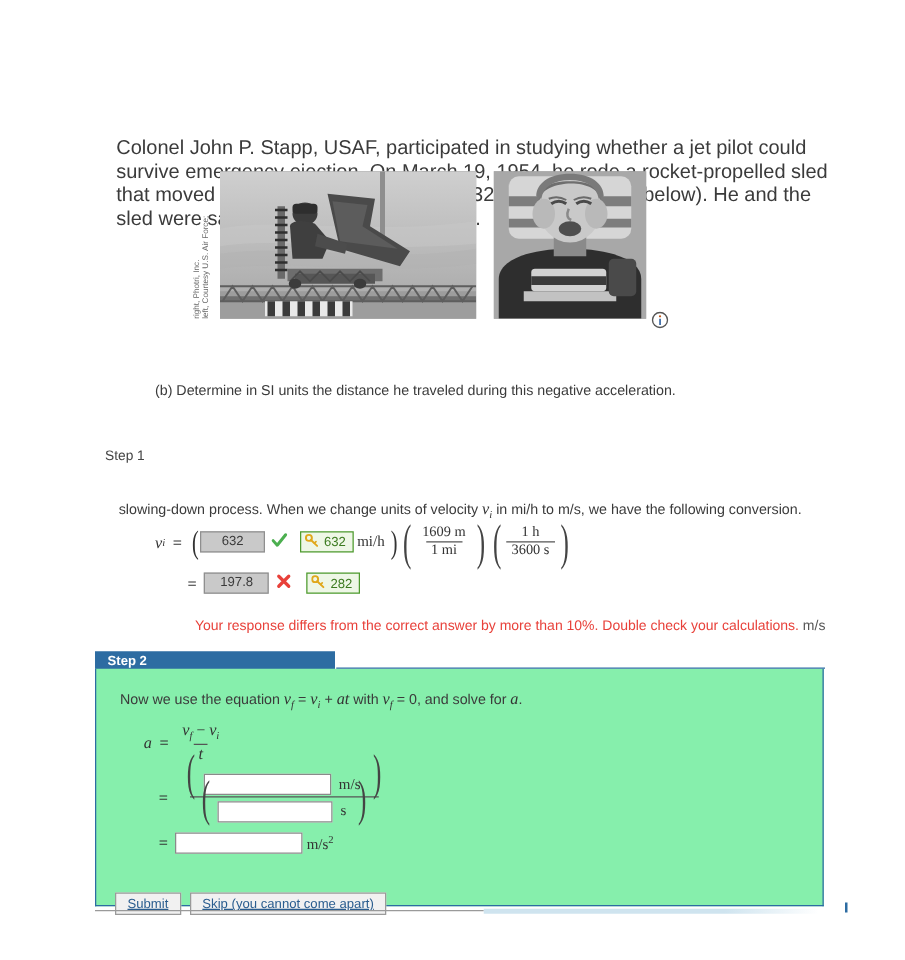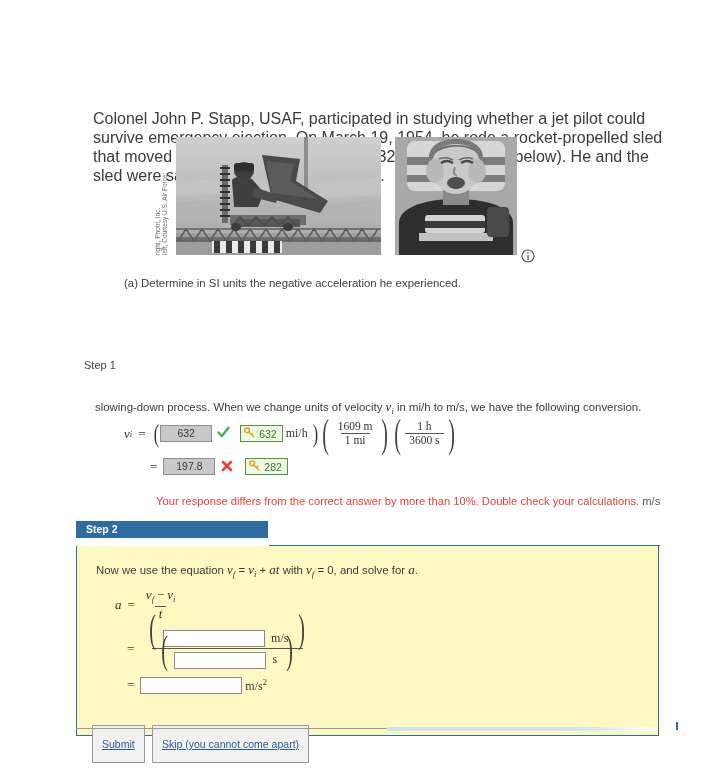--- a/index.html
+++ b/index.html
@@ -231,27 +231,27 @@
     color: #ffffff;
     font-weight: bold;
     font-size: 10.5px;
     line-height: 17px;
     padding-left: 10px;
     box-sizing: border-box;
   }
   .step2-body {
     position: absolute;
     left: 0;
-    top: 25px;
+    top: 14px;
     width: 583px;
     height: 190px;
     border: 1px solid #2d6ca2;
     border-top: none;
     box-sizing: border-box;
-    background: #fef9c3;
+    background: #86efac;
   }
   .step2-body::before {
     content: "";
     position: absolute;
     left: 192px;
     top: -1px;
     width: 391px;
     height: 1px;
     background: #2d6ca2;
   }
@@ -301,21 +301,21 @@
     position: absolute;
     left: 15px;
     top: 179px;
   }
   .btn {
     display: inline-block;
     border: 1px solid #9a9a9a;
     background: #f1f1f1;
     color: #2a5d8f;
     font-size: 10.5px;
-    padding: 12px 9px;
+    padding: 2px 9px;
     text-decoration: underline;
     margin-right: 4px;
     font-family: "Liberation Sans", sans-serif;
   }
 
   
   .bottom-rule {
     position: absolute;
     left: 76px;
     top: 728px;
@@ -458,21 +458,21 @@
 
     <div class="info-icon">
       <svg width="14" height="14" viewBox="0 0 14 14">
         <circle cx="7" cy="7" r="6" fill="#ffffff" stroke="#555555" stroke-width="1.1"></circle>
         <circle cx="7" cy="4" r="0.9" fill="#c05a1e"></circle>
         <rect x="6.4" y="6" width="1.3" height="5" fill="#2e5f9e"></rect>
       </svg>
     </div>
   </div>
 
-  <div class="qpart qpart-a">(a) Determine in SI units the negative acceleration he experienced.</div>
+  <div class="qpart qpart-b">(b) Determine in SI units the distance he traveled during this negative acceleration.</div>
 
   <div class="step1-label">Step 1</div>
 
   <div class="step1-text">
     <br>
     <span>slowing-down process. When we change units of velocity </span><span class="var">v</span><span class="var sub">i</span><span> in mi/h to m/s, we have the following conversion.</span>
   </div>
 
   <div class="mathrow" style="left:124px; top:420px;">
     <span class="var">v</span>

